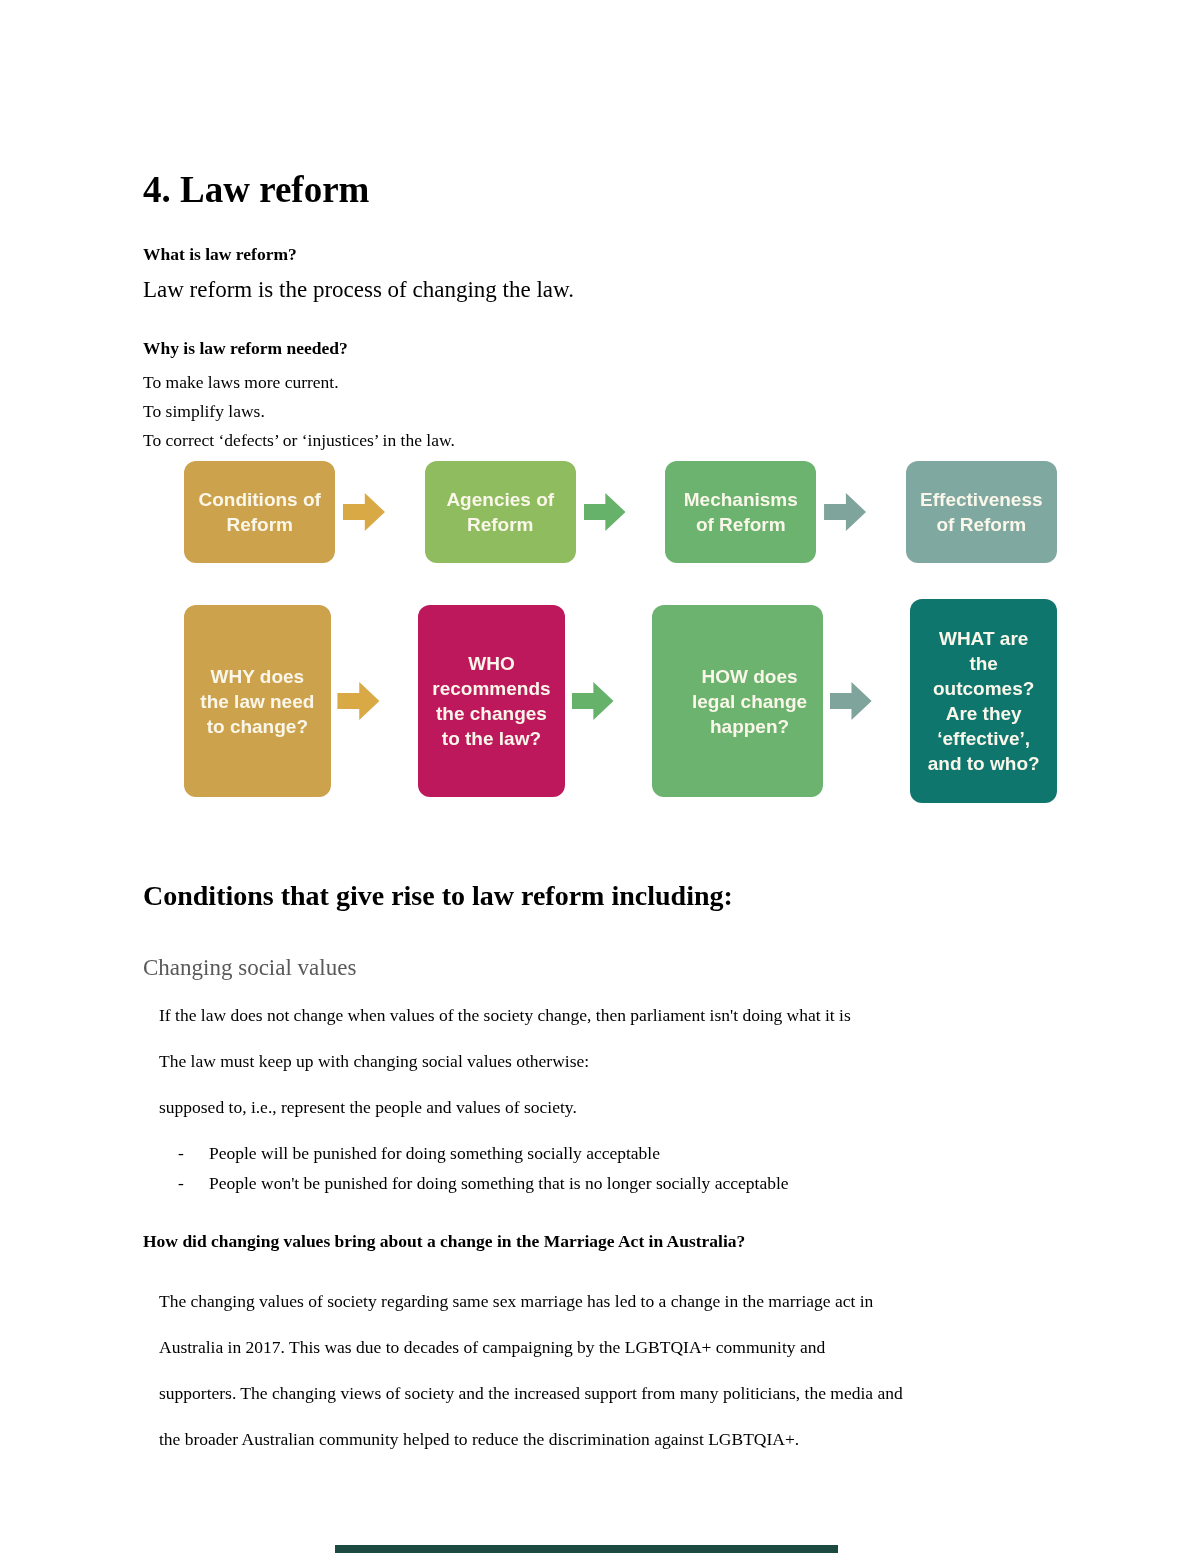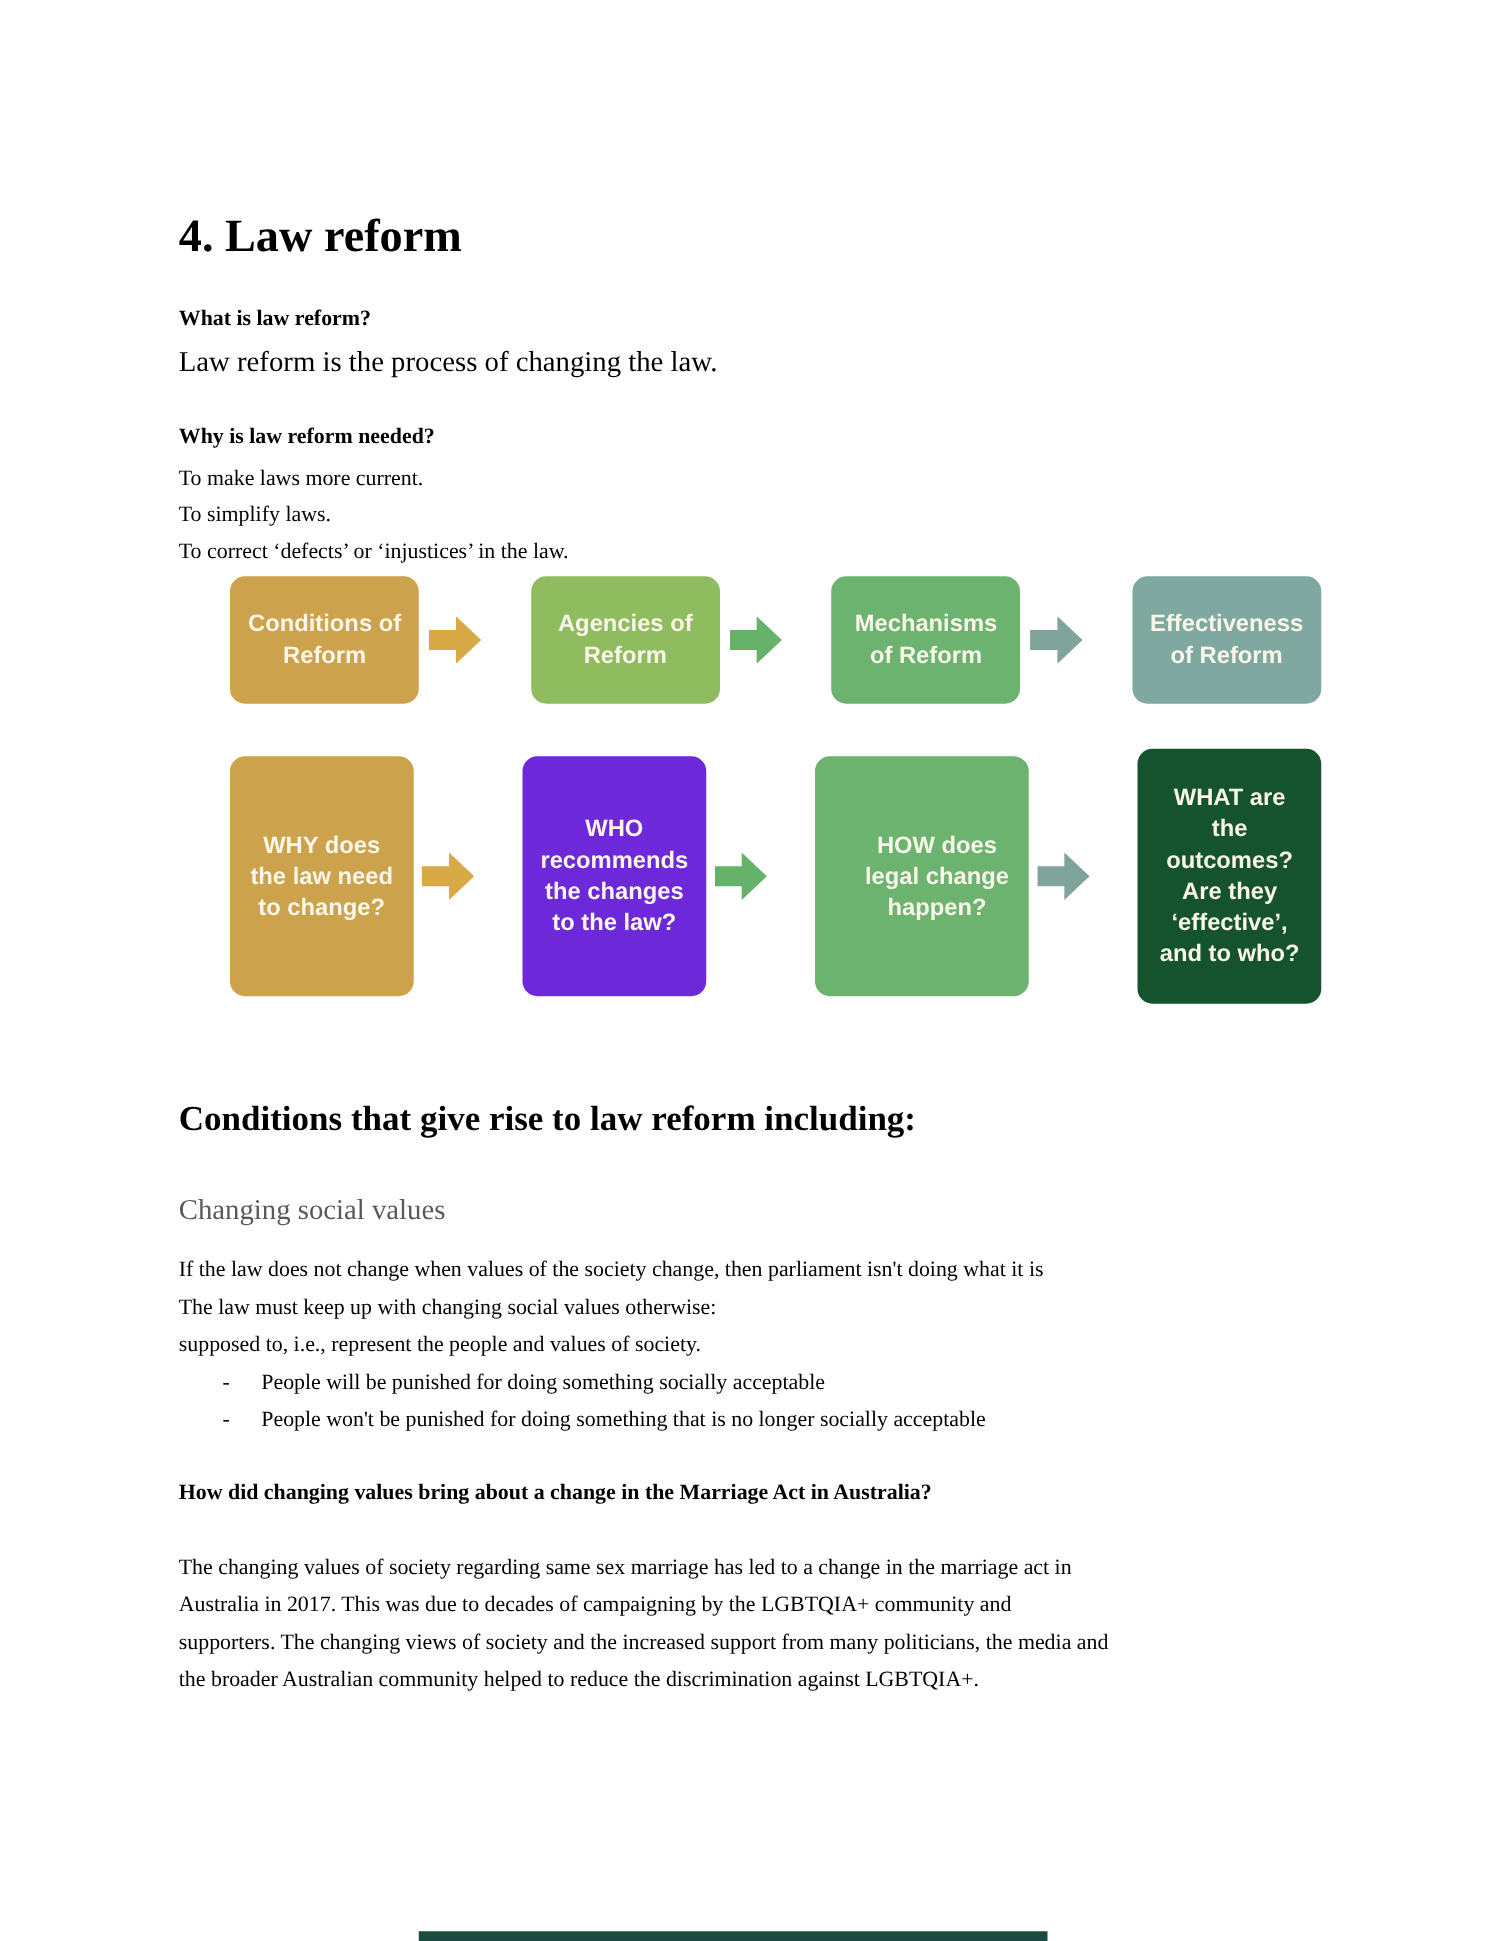--- a/index.html
+++ b/index.html
@@ -40,21 +40,21 @@
   .fc-arrow {
     width:42px; height:38px;
     clip-path: polygon(0 29%, 52% 29%, 52% 0, 100% 50%, 52% 100%, 52% 71%, 0 71%);
   }
 
   h2.section { font-size:28px; line-height:36px; font-weight:bold; margin:75px 0 0 0; white-space:nowrap; }
   h3.subsection { font-size:23px; line-height:30px; font-weight:normal; margin:39px 0 0 0; white-space:nowrap; }
 
   .para { margin-top:17px; font-size:17.5px; }
   .para.spaced { margin-top:33px; }
-  .para p { margin:0; line-height:30px; white-space:nowrap; }
+  .para p { margin:16px; line-height:30px; white-space:nowrap; }
   .bullet { display:flex; line-height:30px; padding-left:35px; white-space:nowrap; }
   .bullet .dash { display:inline-block; width:31px; }
 
   .bottom-bar { position:absolute; left:335px; bottom:0; width:503px; height:8px; }
 </style>
 </head>
 <body>
 
 <div class="page">
   <div class="content">
@@ -102,38 +102,38 @@
 
       <div class="fc-row second">
         <div class="fc-box" style="background-color: rgb(205, 162, 76);">
           <span>WHY does
 the law need
 to change?</span>
         </div>
         <div class="fc-arrowwrap">
           <div class="fc-arrow" style="background-color: rgb(216, 169, 69);"></div>
         </div>
-        <div class="fc-box" style="background-color: #6d28d9;">
+        <div class="fc-box" style="background-color: #be185d;">
           <span>WHO
 recommends
 the changes
 to the law?</span>
         </div>
         <div class="fc-arrowwrap">
           <div class="fc-arrow" style="background-color: rgb(102, 178, 107);"></div>
         </div>
         <div class="fc-box" style="background-color: rgb(107, 179, 110); padding-left: 24px;">
           <span>HOW does
 legal change
 happen?</span>
         </div>
         <div class="fc-arrowwrap">
           <div class="fc-arrow" style="background-color: rgb(127, 164, 156);"></div>
         </div>
-        <div class="fc-box tall" style="background-color: #14532d;">
+        <div class="fc-box tall" style="background-color: #0f766e;">
           <span>WHAT are
 the
 outcomes?
 Are they
 ‘effective’,
 and to who?</span>
         </div>
       </div>
     </div>
 

